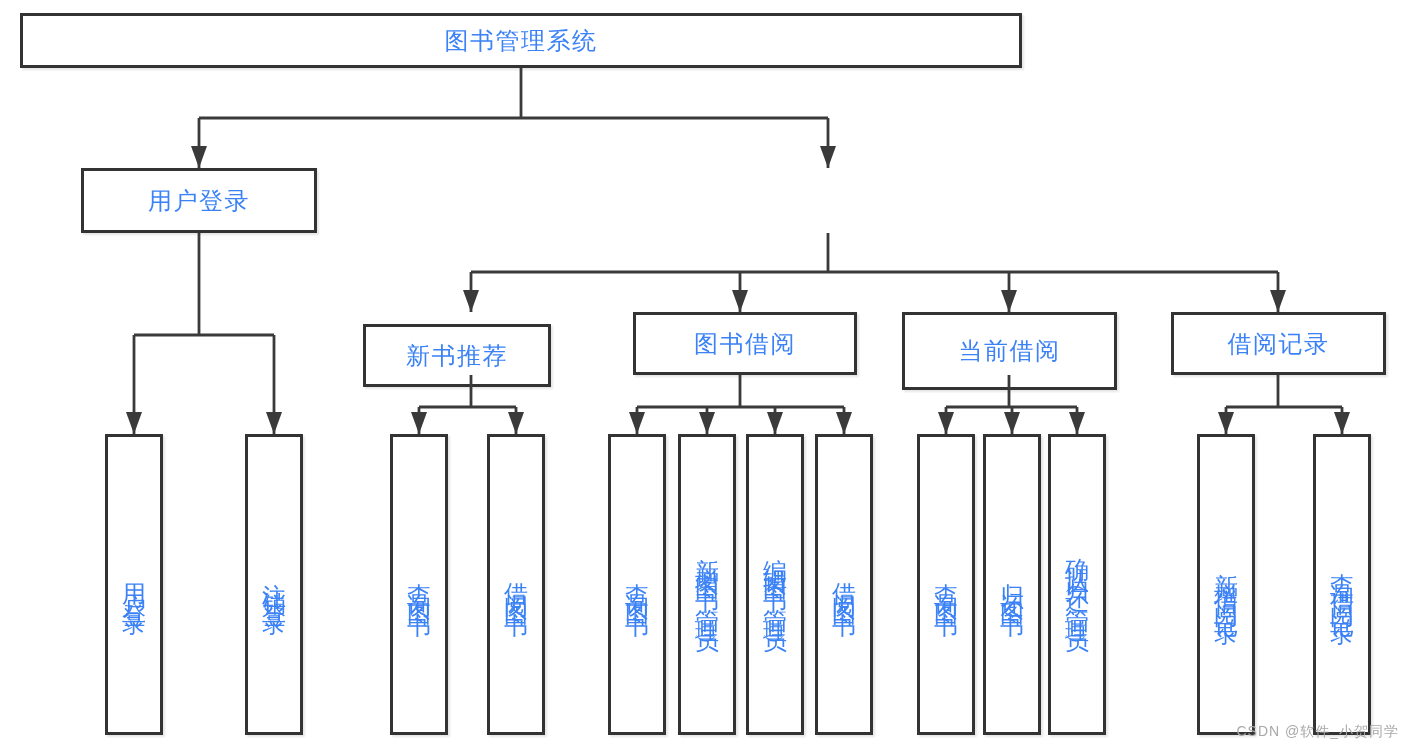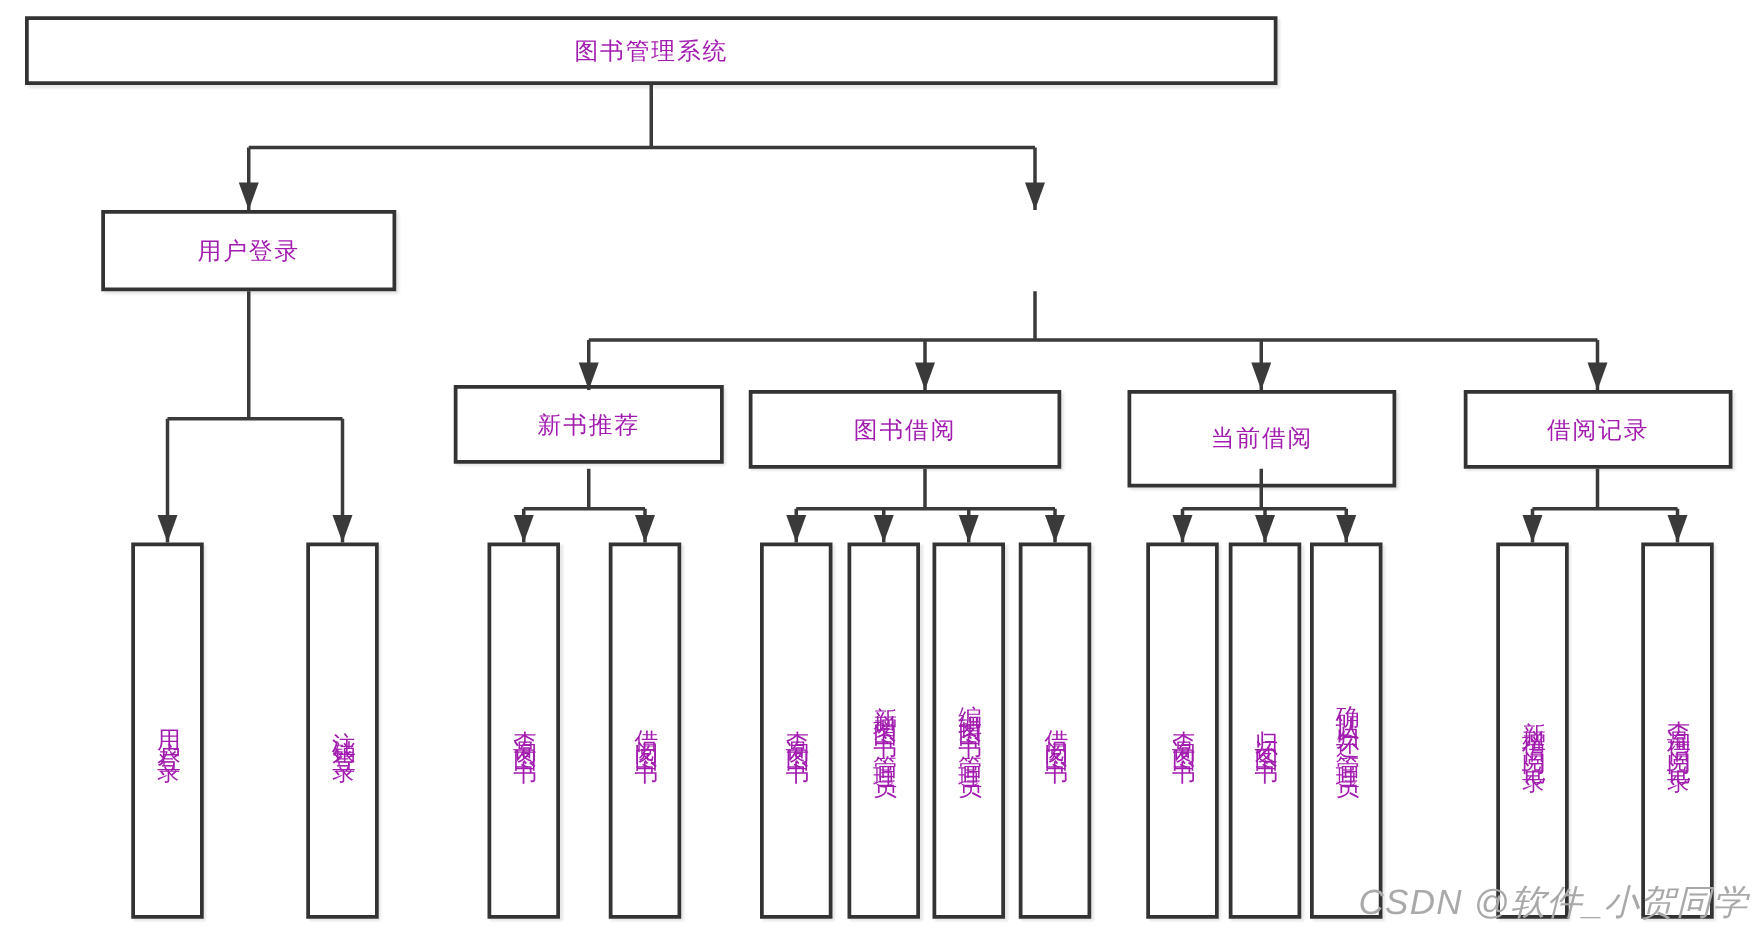--- a/index.html
+++ b/index.html
@@ -16,22 +16,22 @@
     background: #ffffff;
     border: 3px solid #333333;
     box-sizing: border-box;
     display: flex;
     align-items: center;
     justify-content: center;
     box-shadow: 2px 2px 2px rgba(0,0,0,0.10);
     z-index: 2;
   }
   .box .lbl {
-    color: #a21caf;
-    font-size: 19px;
+    color: #3b82f6;
+    font-size: 24px;
     letter-spacing: 1.5px;
     white-space: nowrap;
   }
   .box.v .lbl {
     writing-mode: vertical-rl;
     text-orientation: mixed;
     letter-spacing: 0.42em;
     white-space: normal;
   }
   #wires {
@@ -39,32 +39,31 @@
     left: 0; top: 0;
     width: 1405px; height: 747px;
     z-index: 3;
     pointer-events: none;
   }
   #wires line { stroke: #3a3a3a; stroke-width: 2.8; }
   .watermark {
     position: absolute;
     right: 6px;
     bottom: 6px;
-    font-size: 28px;
+    font-size: 14px;
     letter-spacing: 1px;
     color: #a9a9a9;
     z-index: 4;
-    font-style: italic;
   }
   
   .pos-root { left: 20px;   top: 13px;  width: 1002px; height: 55px; }
   .pos-l2a  { left: 81px;   top: 168px; width: 236px;  height: 65px; }
   .pos-l2b  { left: 710px;  top: 168px; width: 237px;  height: 65px; }
-  .pos-l3a  { left: 363px;  top: 308px; width: 216px;  height: 63px; }
-  .pos-l3b  { left: 599px;  top: 312px; width: 250px;  height: 63px; }
+  .pos-l3a  { left: 363px;  top: 324px; width: 188px;  height: 63px; }
+  .pos-l3b  { left: 633px;  top: 312px; width: 224px;  height: 63px; }
   .pos-l3c  { left: 902px;  top: 312px; width: 215px;  height: 78px; }
   .pos-l3d  { left: 1171px; top: 312px; width: 215px;  height: 63px; }
   .leaf     { top: 434px;   width: 58px; height: 301px; }
   .pos-a1 { left: 105px; }  .pos-a2 { left: 245px; }
   .pos-b1 { left: 390px; }  .pos-b2 { left: 487px; }
   .pos-c1 { left: 608px; }  .pos-c2 { left: 678px; }
   .pos-c3 { left: 746px; }  .pos-c4 { left: 815px; }
   .pos-d1 { left: 917px; }  .pos-d2 { left: 983px; }
   .pos-d3 { left: 1048px; }
   .pos-e1 { left: 1197px; } .pos-e2 { left: 1313px; }

